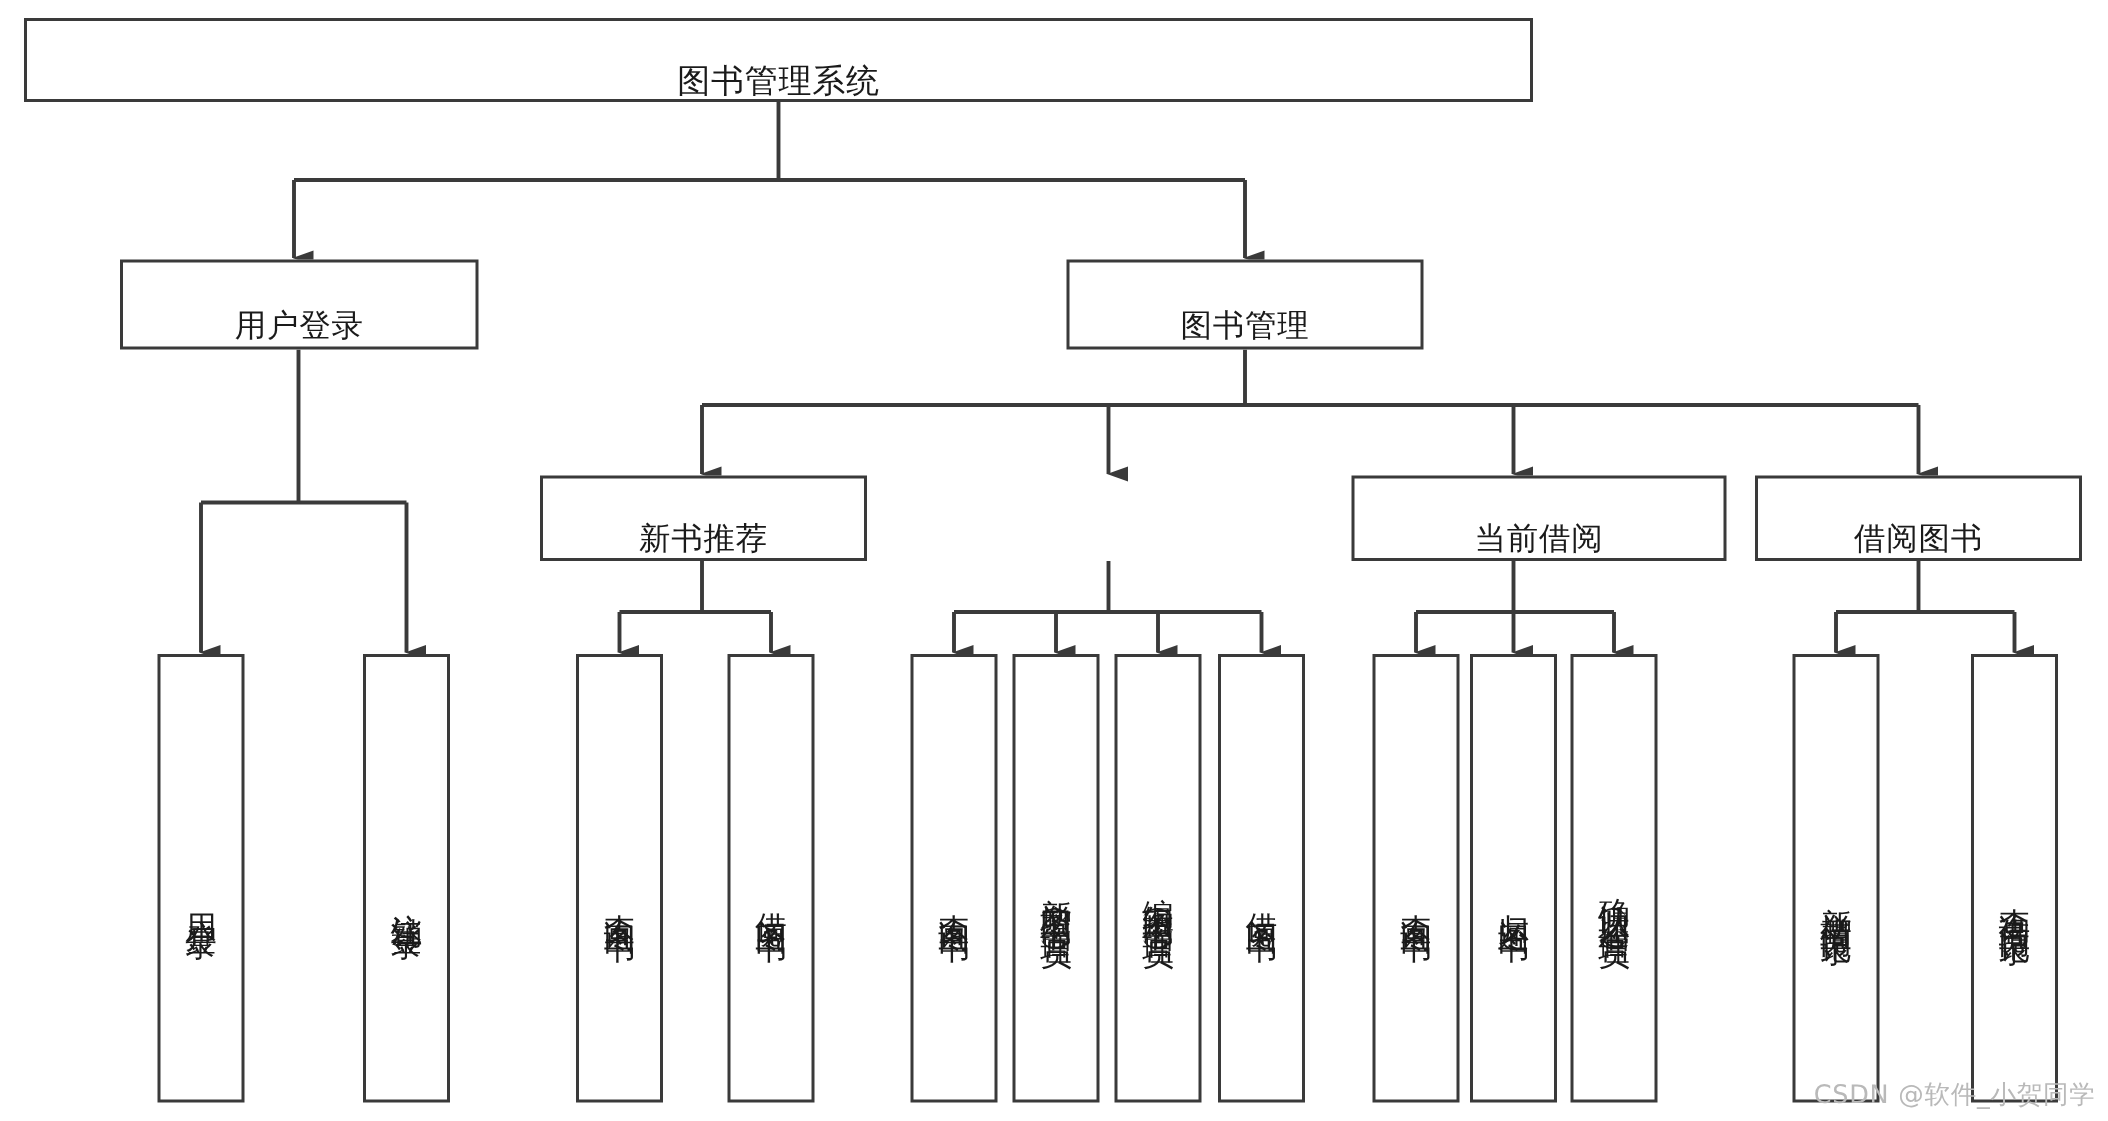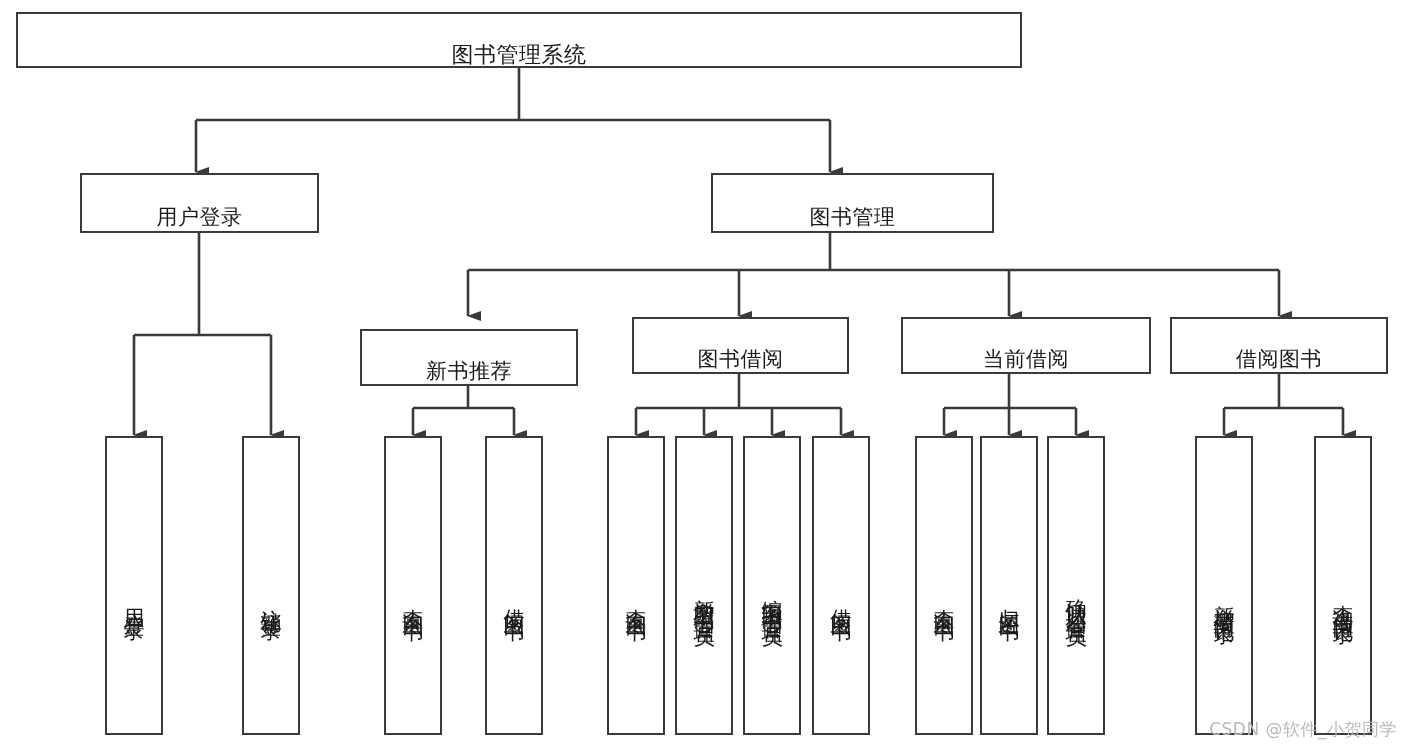--- a/index.html
+++ b/index.html
@@ -132,31 +132,28 @@
   </svg>
 
   <div class="node root horizontal" style="left:16px; top:12px; width:1006px; height:56px;">
     <span class="node-label">图书管理系统</span>
   </div>
 
   <div class="node horizontal" style="left:80px; top:173px; width:239px; height:60px;">
     <span class="node-label">用户登录</span>
   </div>
 
-  <div class="node horizontal" style="left:711px; top:173px; width:283px; height:60px;">
+  <div class="node horizontal" style="left:711px; top:173px; width:238px; height:60px;">
     <span class="node-label">图书管理</span>
   </div>
 
-  <div class="node horizontal" style="left:360px; top:329px; width:218px; height:57px;">
+  <div class="node horizontal" style="left:360px; top:317px; width:218px; height:57px;">
     <span class="node-label">新书推荐</span>
   </div>
 
-  <div class="node horizontal" style="left:632px; top:317px; width:217px; height:57px;">
-    <span class="node-label">图书借阅</span>
-  </div>
 
   <div class="node horizontal" style="left:901px; top:317px; width:250px; height:57px;">
     <span class="node-label">当前借阅</span>
   </div>
 
   <div class="node horizontal" style="left:1170px; top:317px; width:218px; height:57px;">
     <span class="node-label">借阅图书</span>
   </div>
 
   <div class="node vertical" style="left:105px; top:436px; width:58px; height:299px;">

